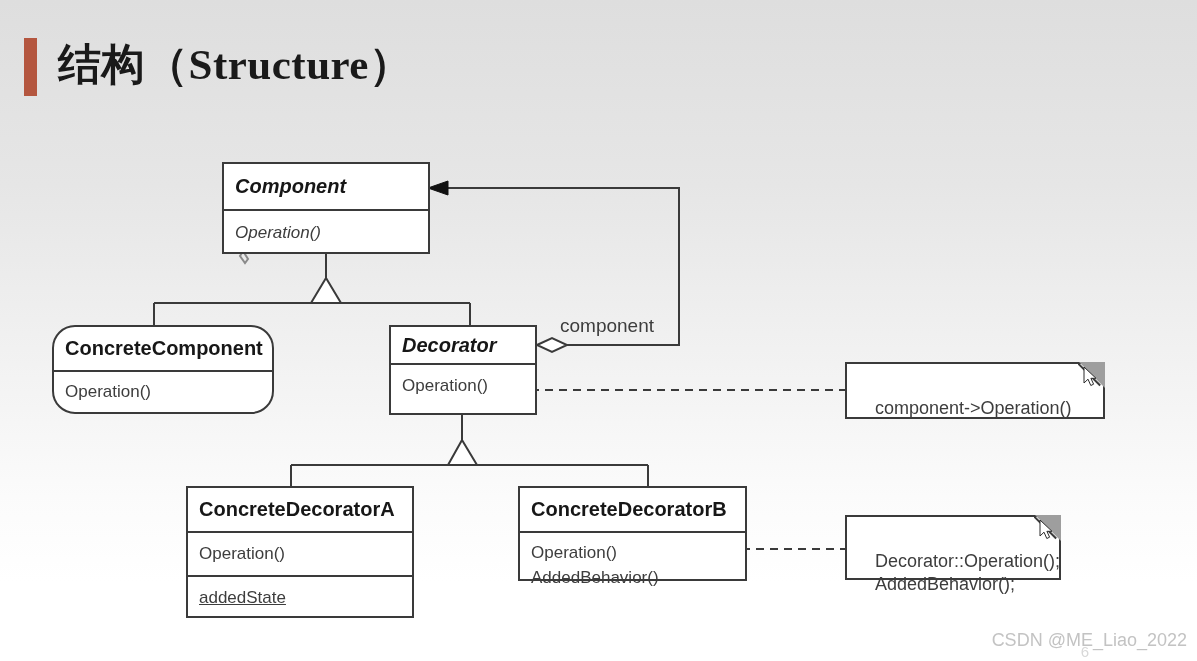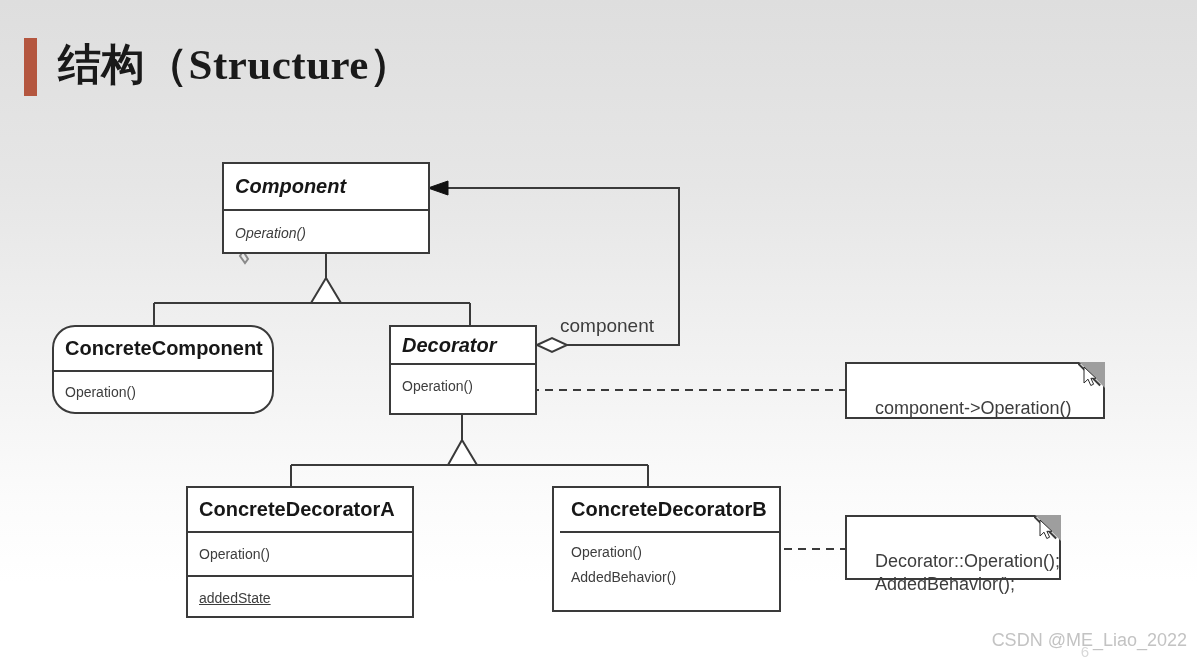--- a/index.html
+++ b/index.html
@@ -72,21 +72,21 @@
     background: #ffffff;
     border: 2px solid #3a3a3a;
     box-sizing: border-box;
   }
   .uml-row {
     box-sizing: border-box;
     display: flex;
     align-items: center;
     padding: 0 11px;
     color: #3d3d3d;
-    font-size: 14px;
+    font-size: 17px;
     white-space: nowrap;
   }
   .uml-row.sep {
     border-top: 2px solid #3a3a3a;
   }
   .uml-name {
     font-weight: bold;
     color: #171717;
     font-size: 20px;
   }
@@ -265,21 +265,21 @@
     <div class="uml-row uml-name abstract" style="height:36px;">Decorator</div>
     <div class="uml-row sep uml-op" style="height:43px;">Operation()</div>
   </div>
 
   <div class="uml-class" style="left:186px; top:486px; width:228px; height:132px;">
     <div class="uml-row uml-name" style="height:43px;">ConcreteDecoratorA</div>
     <div class="uml-row sep uml-op" style="height:44px;">Operation()</div>
     <div class="uml-row sep uml-op" style="height:43px;text-decoration:underline;">addedState</div>
   </div>
 
-  <div class="uml-class" style="left:552px; top:486px; width:229px; height:126px;padding-left:6px;">
+  <div class="uml-class" style="left:518px; top:486px; width:229px; height:95px;">
     <div class="uml-row uml-name" style="height:43px;">ConcreteDecoratorB</div>
     <div class="uml-row sep" style="height:66px; align-items:flex-start;">
       <span class="uml-stack">
         <span>Operation()</span><br>
         <span>AddedBehavior()</span>
       </span>
     </div>
   </div>
 
   <div class="edge-label" style="left:560px; top:315px;">component</div>

